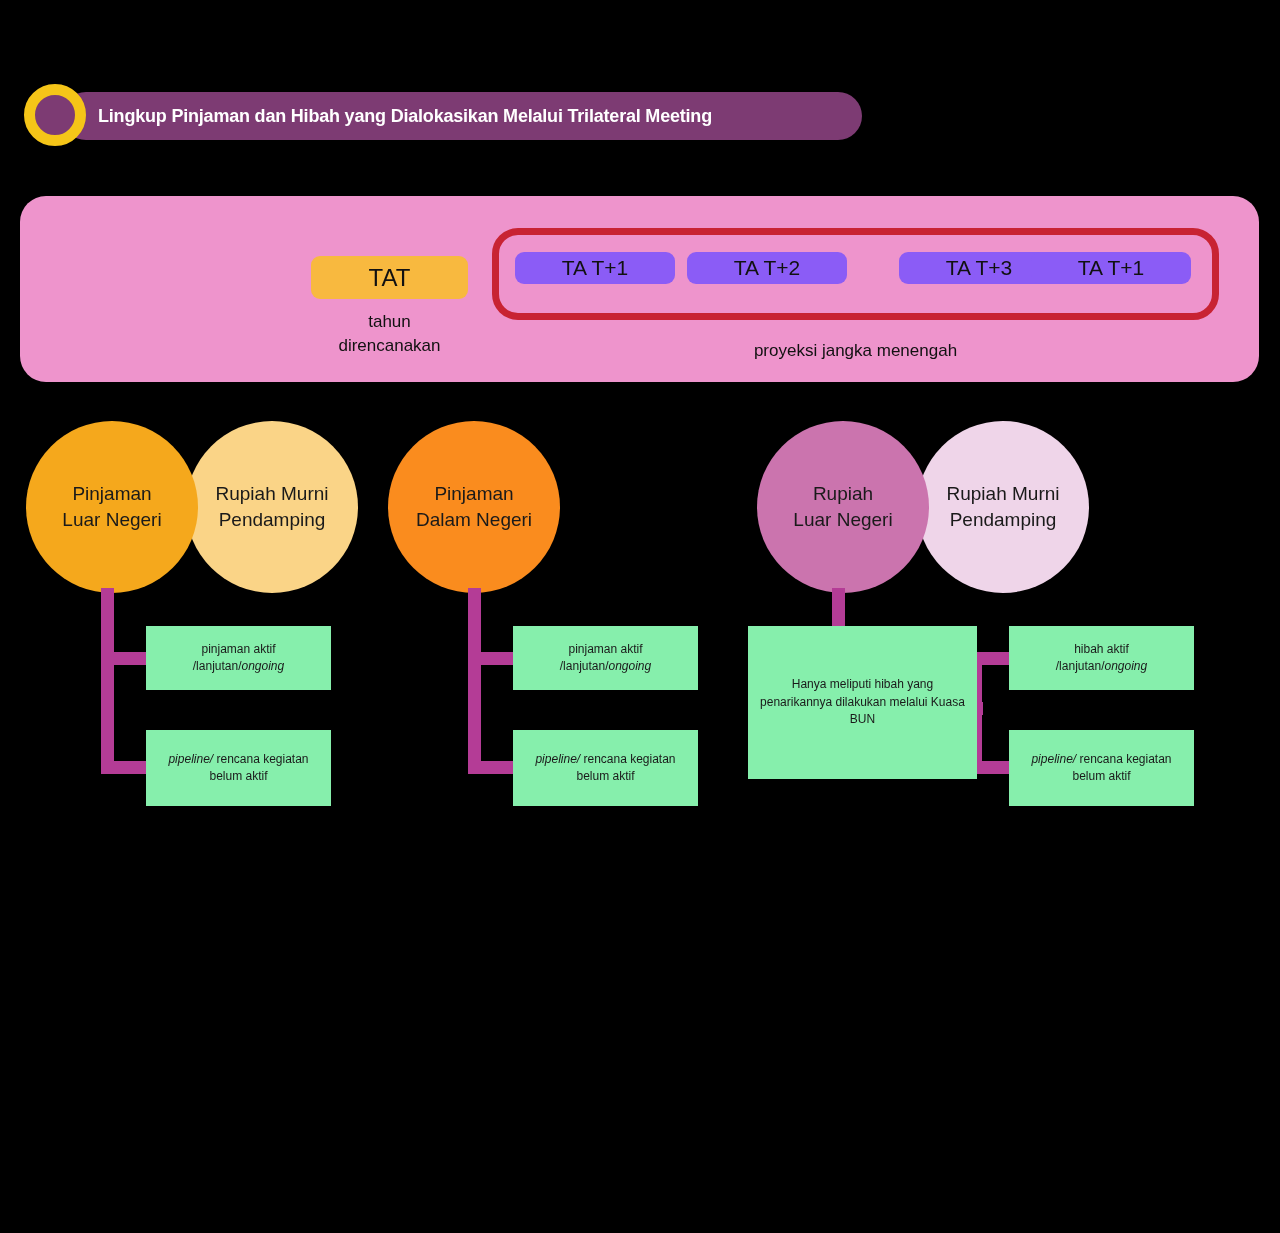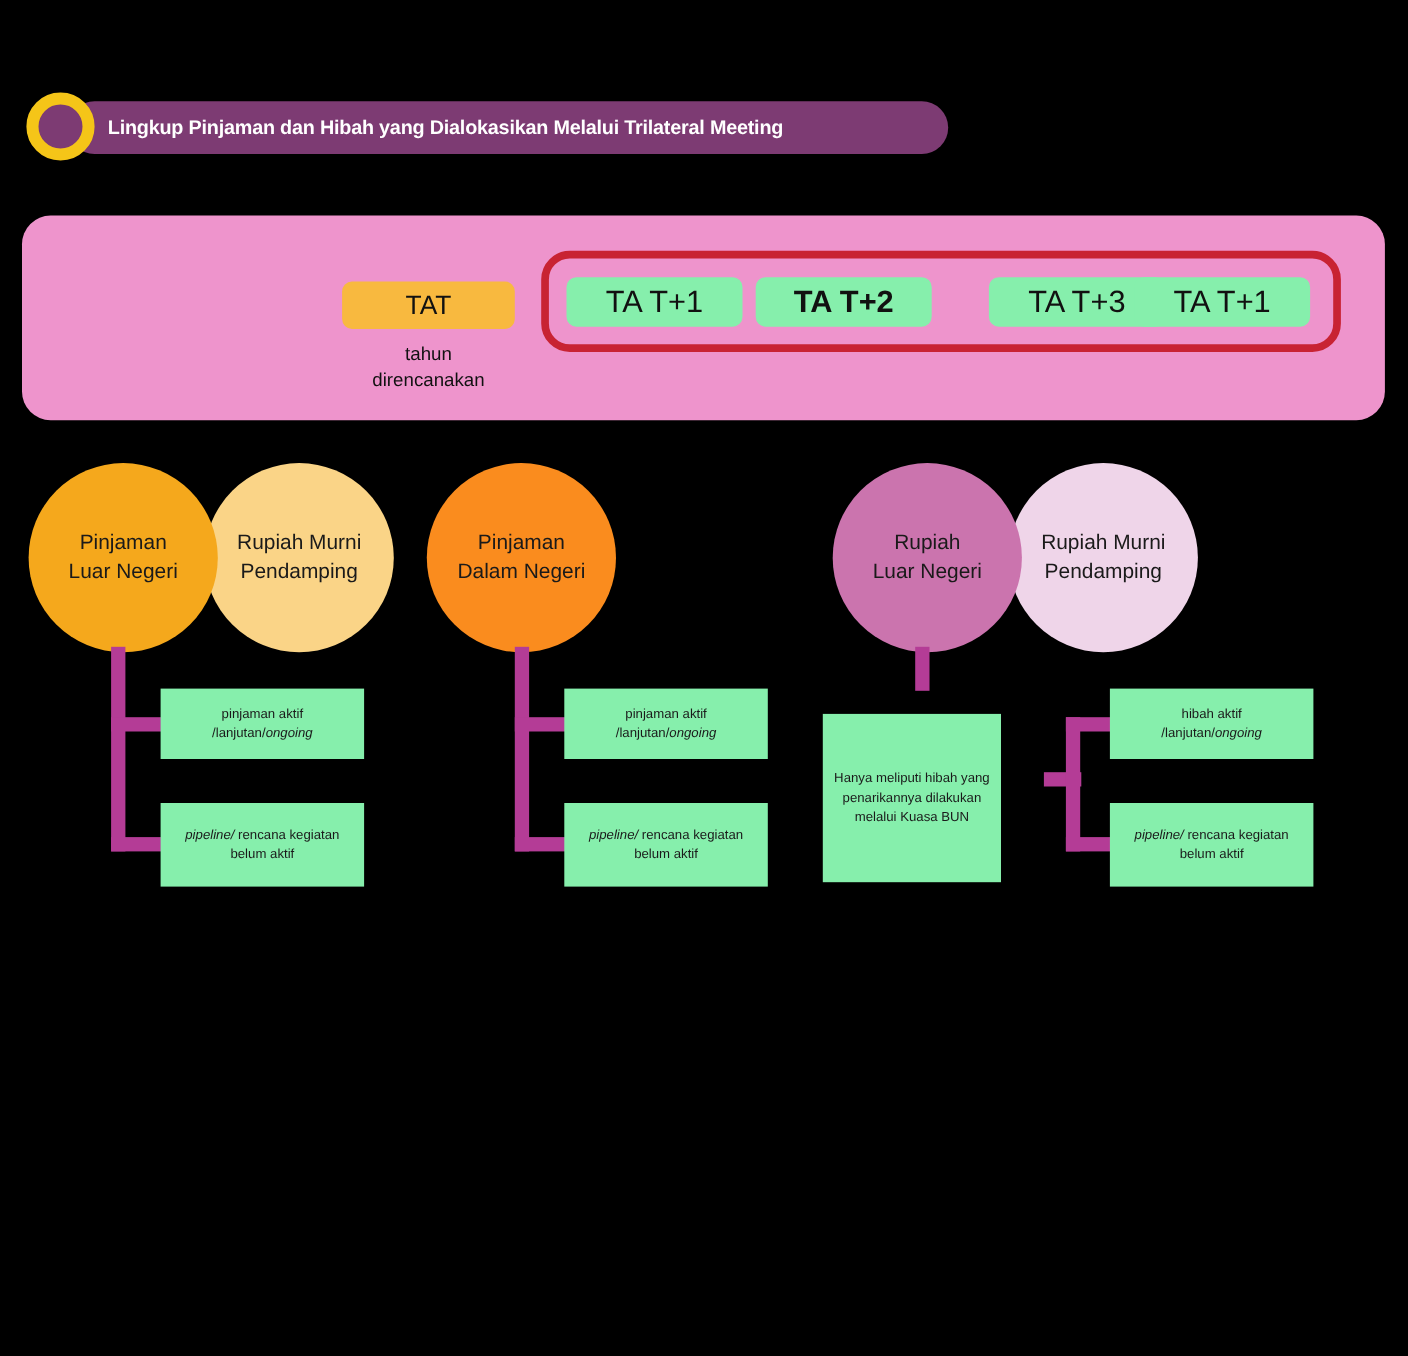--- a/index.html
+++ b/index.html
@@ -117,31 +117,31 @@
     width: 727px;
     height: 92px;
     border: 7px solid #C82333;
     border-radius: 26px;
     box-sizing: border-box;
   }
   .year-chip {
     position: absolute;
     top: 252px;
     width: 160px;
-    height: 45px;
-    background: #86efac;
+    height: 32px;
+    background: #8b5cf6;
     border-radius: 9px;
     display: flex;
     align-items: center;
     justify-content: center;
-    font-size: 28px;
+    font-size: 21px;
     color: #111111;
   }
   .year-chip.c0 { left: 515px; }
-  .year-chip.c1 { left: 687px; font-weight: bold; }
+  .year-chip.c1 { left: 687px; }
   .year-chip.c2 { left: 859px; margin-left: 40px; }
   .year-chip.c3 { left: 1031px; }
 
   #projection-caption {
     position: absolute;
     left: 492px;
     top: 341px;
     width: 727px;
     text-align: center;
     font-size: 17px;
@@ -214,20 +214,21 @@
     <span id="tat-chip-text">TAT</span>
   </div>
   <div id="tat-caption">tahun
 direncanakan</div>
 
   <div id="projection-frame"></div>
   <div class="year-chip c0">TA T+1</div>
   <div class="year-chip c1">TA T+2</div>
   <div class="year-chip c2">TA T+3</div>
   <div class="year-chip c3">TA T+1</div>
+  <div id="projection-caption">proyeksi jangka menengah</div>
 
   <div class="circle back" id="circle-rmp-1">Rupiah Murni
 Pendamping</div>
   <div class="circle front" id="circle-pln">Pinjaman
 Luar Negeri</div>
 
   <div class="conn" style="left:101px; top:588px; width:13px; height:186px;"></div>
   <div class="conn" style="left:101px; top:652px; width:54px; height:13px;"></div>
   <div class="conn" style="left:101px; top:761px; width:54px; height:13px;"></div>
 
@@ -264,21 +265,21 @@
     </span>
   </div>
 
   <div class="circle back" id="circle-rmp-2">Rupiah Murni
 Pendamping</div>
   <div class="circle front" id="circle-hln">Rupiah
 Luar Negeri</div>
 
   <div class="conn" style="left:832px; top:588px; width:13px; height:40px;"></div>
 
-  <div class="info-box" style="left:748px; top:626px; width:162px; height:153px;margin-top:23px;">
+  <div class="info-box" style="left:748px; top:626px; width:229px; height:153px;">
     <span>Hanya meliputi hibah yang penarikannya dilakukan melalui Kuasa BUN</span>
   </div>
 
   <div class="conn" style="left:949px; top:702px; width:34px; height:13px;"></div>
   <div class="conn" style="left:969px; top:652px; width:13px; height:122px;"></div>
   <div class="conn" style="left:969px; top:652px; width:50px; height:13px;"></div>
   <div class="conn" style="left:969px; top:761px; width:50px; height:13px;"></div>
 
   <div class="info-box" style="left:1009px; top:626px; width:185px; height:64px;">
     <span>

